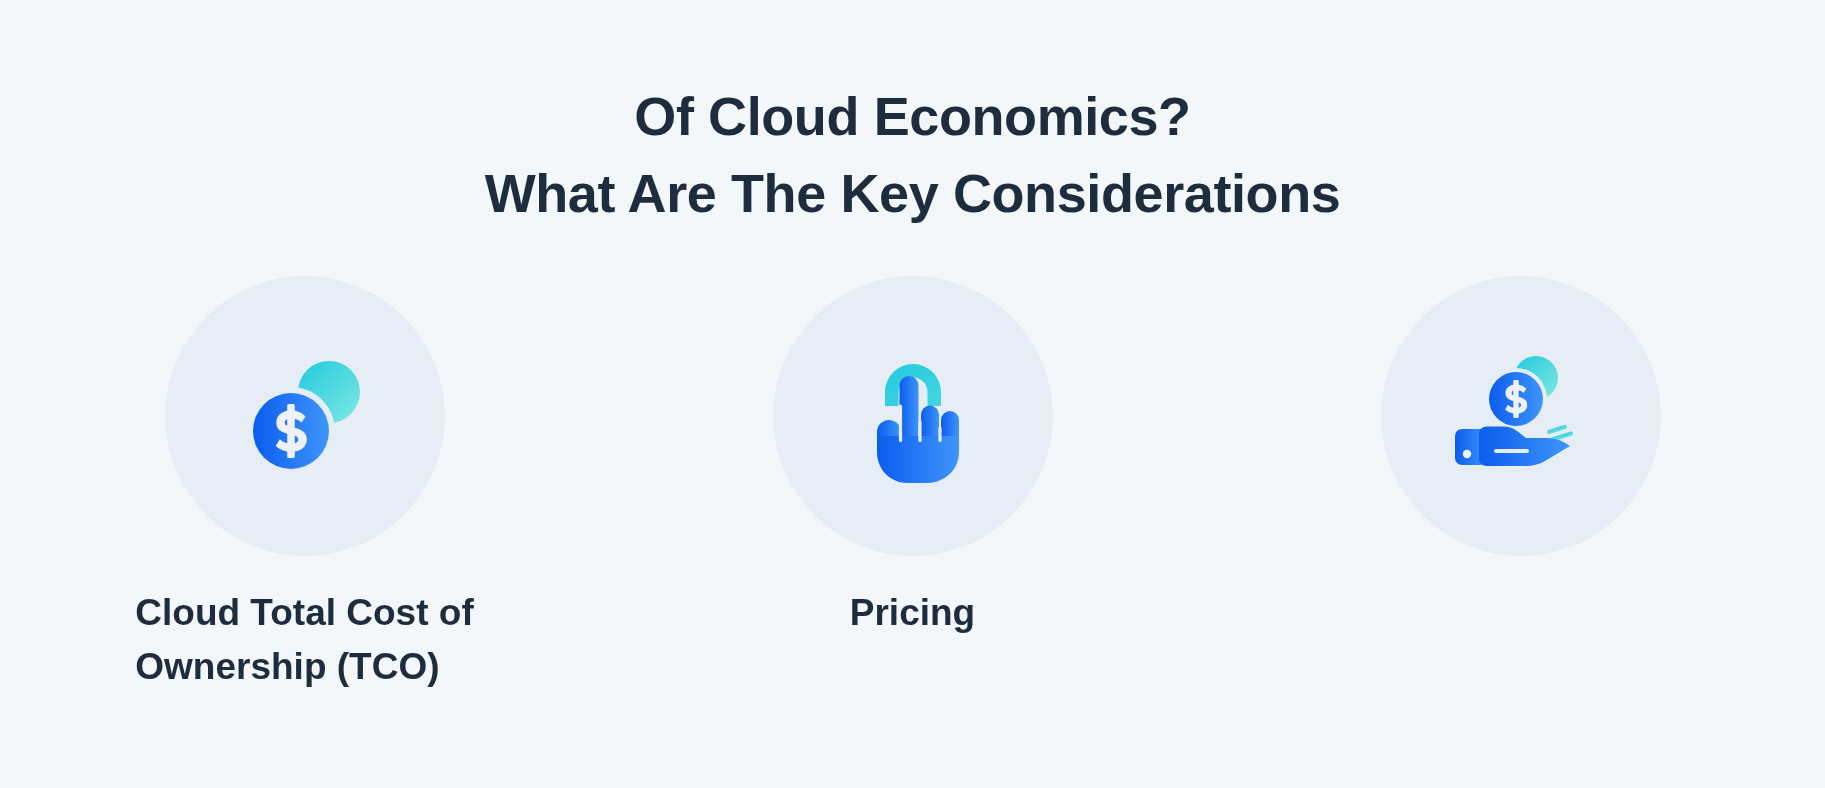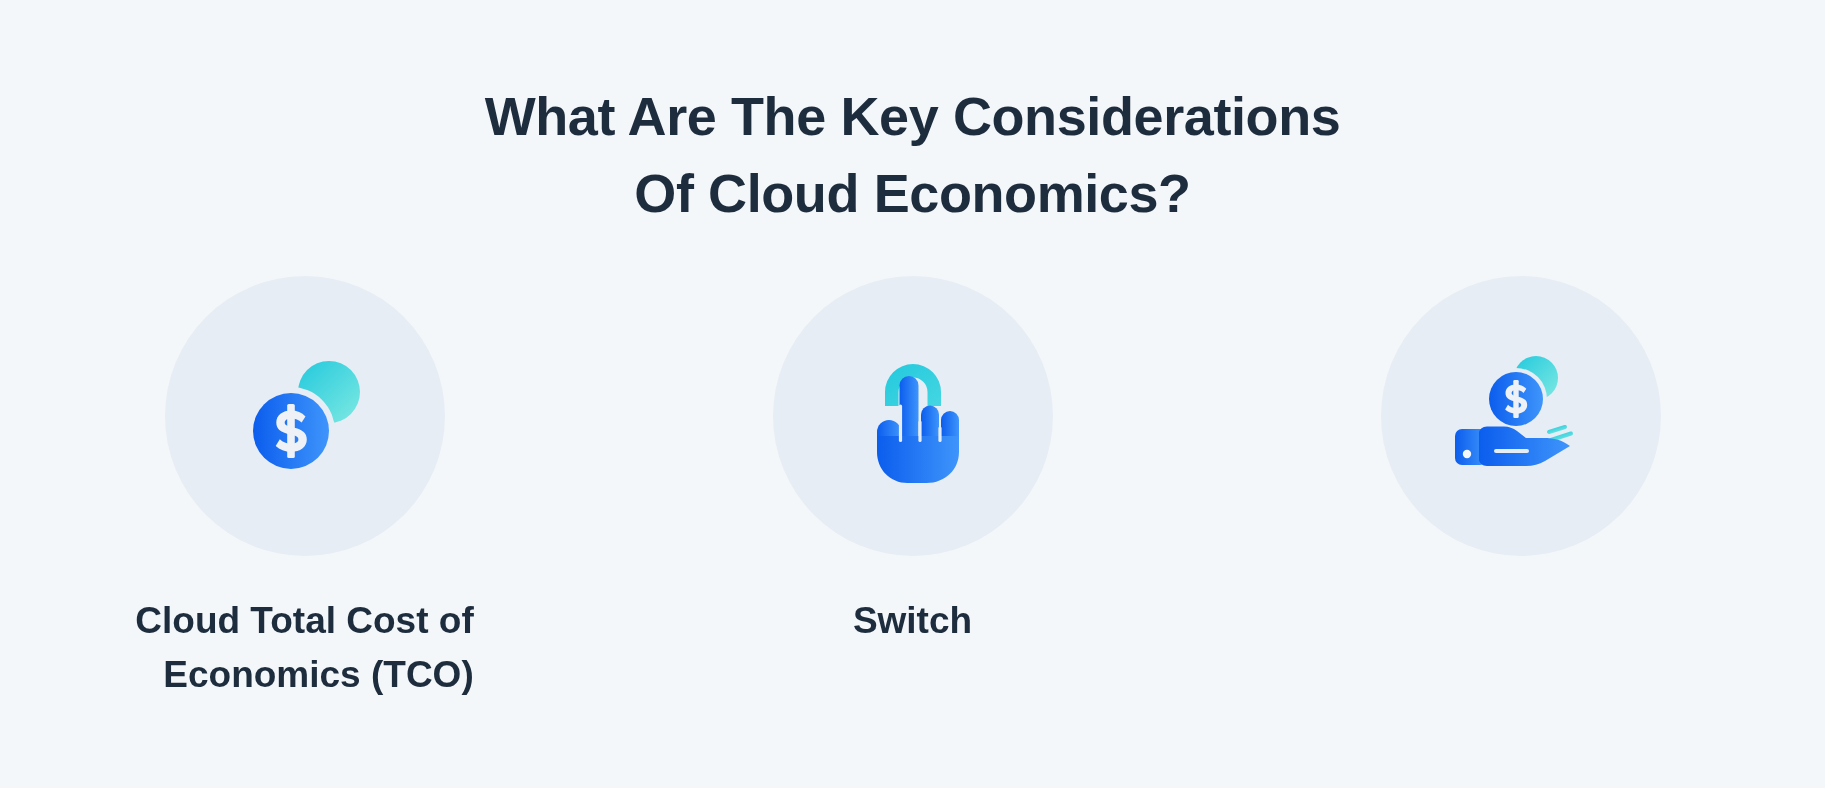--- a/index.html
+++ b/index.html
@@ -65,39 +65,39 @@
     border-radius: 50%;
     background: #e7edf5;
     display: flex;
     align-items: center;
     justify-content: center;
     position: relative;
   }
   .icon-circle svg { display: block; overflow: visible; }
 
   .card-label {
-    margin-top: 38px;
-    text-align: right;
+    margin-top: 30px;
+    text-align: left;
     font-family: "Liberation Sans", sans-serif;
     font-weight: 700;
     font-size: 37px;
     line-height: 54px;
     color: #1e2d3d;
     max-width: 520px;
   }
   .card-label .lbl-line { display: block; white-space: nowrap; }
 </style>
 </head>
 <body>
 
 <div class="page">
 
   <div class="title-block">
+    <span class="title-line">Of Cloud Economics?</span>
     <span class="title-line">What Are The Key Considerations</span>
-    <span class="title-line">Of Cloud Economics?</span>
   </div>
 
   <div class="cards">
 
     <div class="card">
       <div class="icon-circle">
         <span>
           <svg width="160" height="160" viewBox="0 0 160 160" xmlns="http://www.w3.org/2000/svg">
             <defs>
               <linearGradient id="cyanGrad1" x1="0" y1="0" x2="1" y2="1">
@@ -118,21 +118,21 @@
 
             <g fill="#eef2f7">
               <rect x="62.2" y="68" width="7.6" height="54" rx="1.6"></rect>
               <path d="M80.5 80.5c-3.6-3.9-8.7-5.9-14.3-5.9-8.6 0-14.9 4.8-14.9 12 0 6.3 4.2 9.6 12.3 11.6l3.6 0.9c4.6 1.1 6.2 2.2 6.2 4.4 0 2.6-2.8 4.3-7.3 4.3-4.4 0-8.3-1.6-11.3-4.5l-4.1 6.6c4 3.8 9.3 5.8 15.4 5.8 9.2 0 15.7-4.8 15.7-12.3 0-6.3-4.1-9.6-12.4-11.6l-3.7-0.9c-4.4-1.1-6-2.2-6-4.3 0-2.5 2.6-4.1 6.7-4.1 3.9 0 7.4 1.4 10.2 4z"></path>
             </g>
           </svg>
         </span>
       </div>
       <div class="card-label">
         <span class="lbl-line">Cloud Total Cost of</span>
-        <span class="lbl-line">Economics (TCO)</span>
+        <span class="lbl-line">Ownership (TCO)</span>
       </div>
     </div>
 
     <div class="card">
       <div class="icon-circle">
         <span>
           <svg width="160" height="160" viewBox="0 0 160 160" xmlns="http://www.w3.org/2000/svg">
             <defs>
               <linearGradient id="blueGrad2" x1="0" y1="0.5" x2="1" y2="0.5">
                 <stop offset="0%" stop-color="#0b5ded"></stop>
@@ -164,21 +164,21 @@
 
             <g stroke="#e7edf5" stroke-width="3.2" fill="none" stroke-linecap="round">
               <path d="M67.5 104.5V70"></path>
               <path d="M87 104.5V86"></path>
               <path d="M107 104.5V92"></path>
             </g>
           </svg>
         </span>
       </div>
       <div class="card-label">
-        <span class="lbl-line">Switch</span>
+        <span class="lbl-line">Pricing</span>
       </div>
     </div>
 
     <div class="card">
       <div class="icon-circle">
         <span>
           <svg width="160" height="160" viewBox="0 0 160 160" xmlns="http://www.w3.org/2000/svg">
             <defs>
               <linearGradient id="cyanGrad3" x1="0" y1="0" x2="1" y2="1">
                 <stop offset="0%" stop-color="#22c9dd"></stop>

